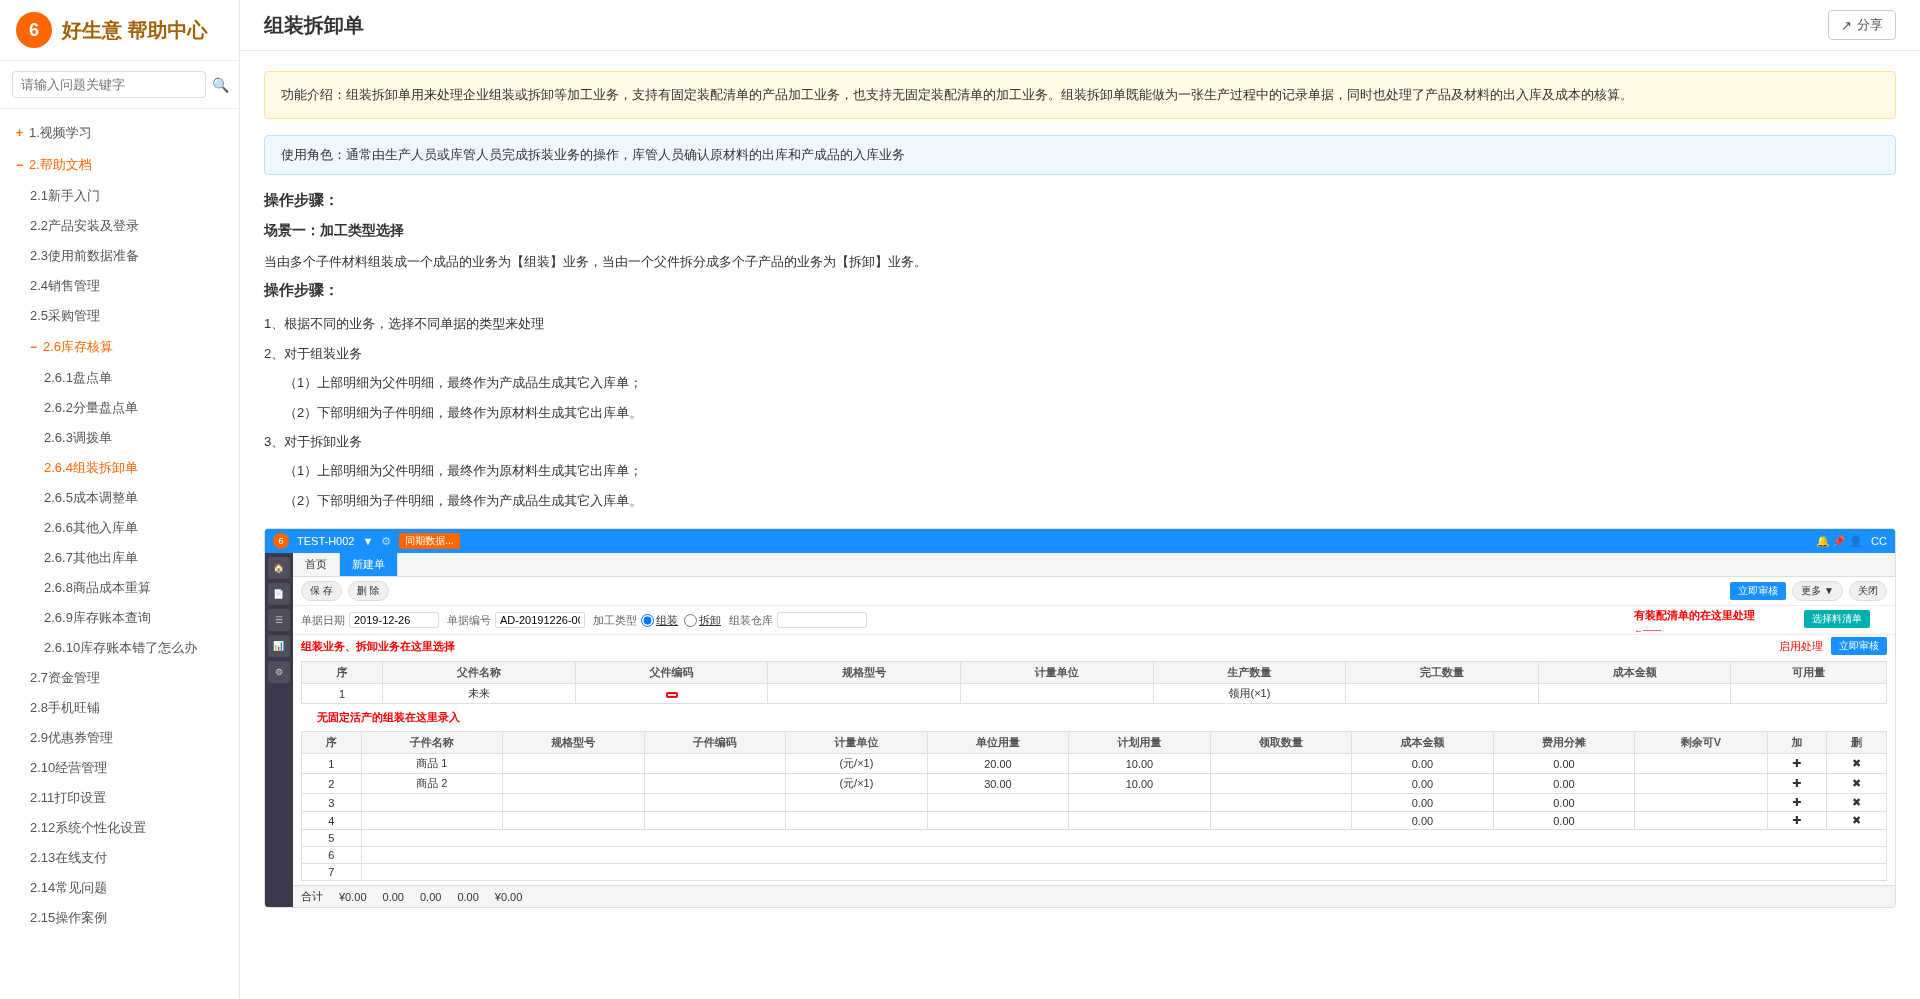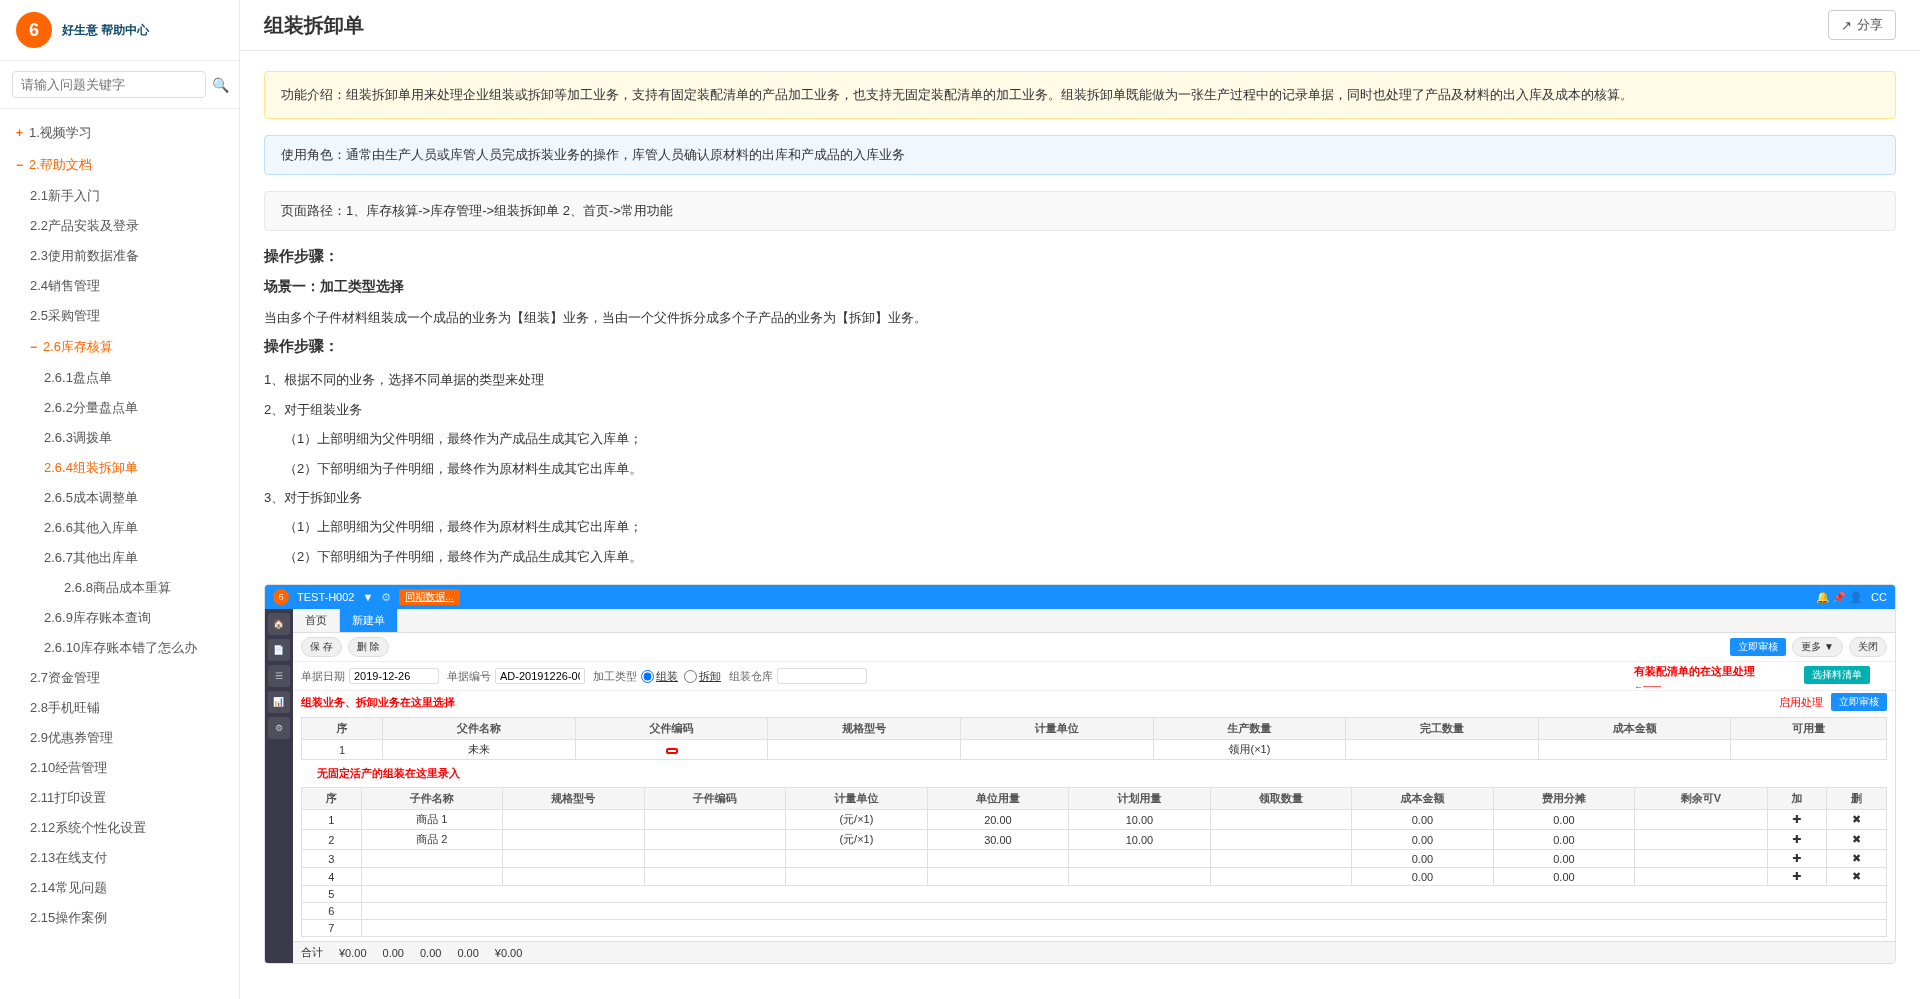--- a/index.html
+++ b/index.html
@@ -24,21 +24,21 @@
       gap: 10px;
     }
     .logo-circle {
       width: 36px; height: 36px;
       border-radius: 50%;
       background: #ff6600;
       color: #fff;
       display: flex; align-items: center; justify-content: center;
       font-size: 18px; font-weight: bold;
     }
-    .logo-text { font-size: 12px; font-weight: bold; color: #0c4a6e; text-align: right; }
+    .logo-text { font-size: 20px; font-weight: bold; color: #a16207; text-align: right; }
 
     .search-area {
       padding: 10px 12px;
       border-bottom: 1px solid #eee;
       display: flex;
       align-items: center;
       gap: 6px;
     }
     .search-input {
       flex: 1;
@@ -402,21 +402,21 @@
     </div>
     <div class="nav-sub-item" style="padding-left:44px;">
       <span>2.6.5成本调整单</span>
     </div>
     <div class="nav-sub-item" style="padding-left:44px;">
       <span>2.6.6其他入库单</span>
     </div>
     <div class="nav-sub-item" style="padding-left:44px;">
       <span>2.6.7其他出库单</span>
     </div>
-    <div class="nav-sub-item" style="padding-left:44px;margin-left:20px;">
+    <div class="nav-sub-item" style="padding-left:44px;">
       <span>2.6.8商品成本重算</span>
     </div>
     <div class="nav-sub-item" style="padding-left:44px;">
       <span>2.6.9库存账本查询</span>
     </div>
     <div class="nav-sub-item" style="padding-left:44px;">
       <span>2.6.10库存账本错了怎么办</span>
     </div>
 
     <div class="nav-sub-item">
@@ -462,23 +462,20 @@
   <div class="content-area">
 
     <div class="info-box">
       <span>功能介绍：组装拆卸单用来处理企业组装或拆卸等加工业务，支持有固定装配清单的产品加工业务，也支持无固定装配清单的加工业务。组装拆卸单既能做为一张生产过程中的记录单据，同时也处理了产品及材料的出入库及成本的核算。</span>
     </div>
 
     <div class="role-box">
       <span>使用角色：通常由生产人员或库管人员完成拆装业务的操作，库管人员确认原材料的出库和产成品的入库业务</span>
     </div>
 
-    <div class="path-box">
-      <span>页面路径：1、库存核算-&gt;库存管理-&gt;组装拆卸单 2、首页-&gt;常用功能</span>
-    </div>
 
     <div>
       <div class="section-title">操作步骤：</div>
 
       <div class="scene-title">场景一：加工类型选择</div>
 
       <p>当由多个子件材料组装成一个成品的业务为【组装】业务，当由一个父件拆分成多个子产品的业务为【拆卸】业务。</p>
 
       <div class="section-title">操作步骤：</div>
 
@@ -502,21 +499,21 @@
     </div>
 
     <div class="screenshot-container" style="position:relative;">
 
       <div class="erp-title-bar">
         <div style="display:flex;align-items:center;gap:8px;">
           <span style="background:#ff6600;color:#fff;border-radius:50%;width:16px;height:16px;display:inline-flex;align-items:center;justify-content:center;font-size:9px;">6</span>
           <span>TEST-H002</span>
           <span>▼</span>
           <span style="color:#adf;">⚙</span>
-          <span style="background:#ff6600;padding:1px 6px;border-radius:2px;font-size:10px;text-decoration:underline;">同期数据...</span>
+          <span style="background:#ff6600;padding:1px 6px;border-radius:2px;font-size:10px;">同期数据...</span>
         </div>
         <div style="display:flex;align-items:center;gap:8px;">
           <span>🔔 📌 👤</span>
           <span>CC</span>
         </div>
       </div>
 
       <div class="erp-content-wrap">
 
         <div class="erp-sidebar-left">

